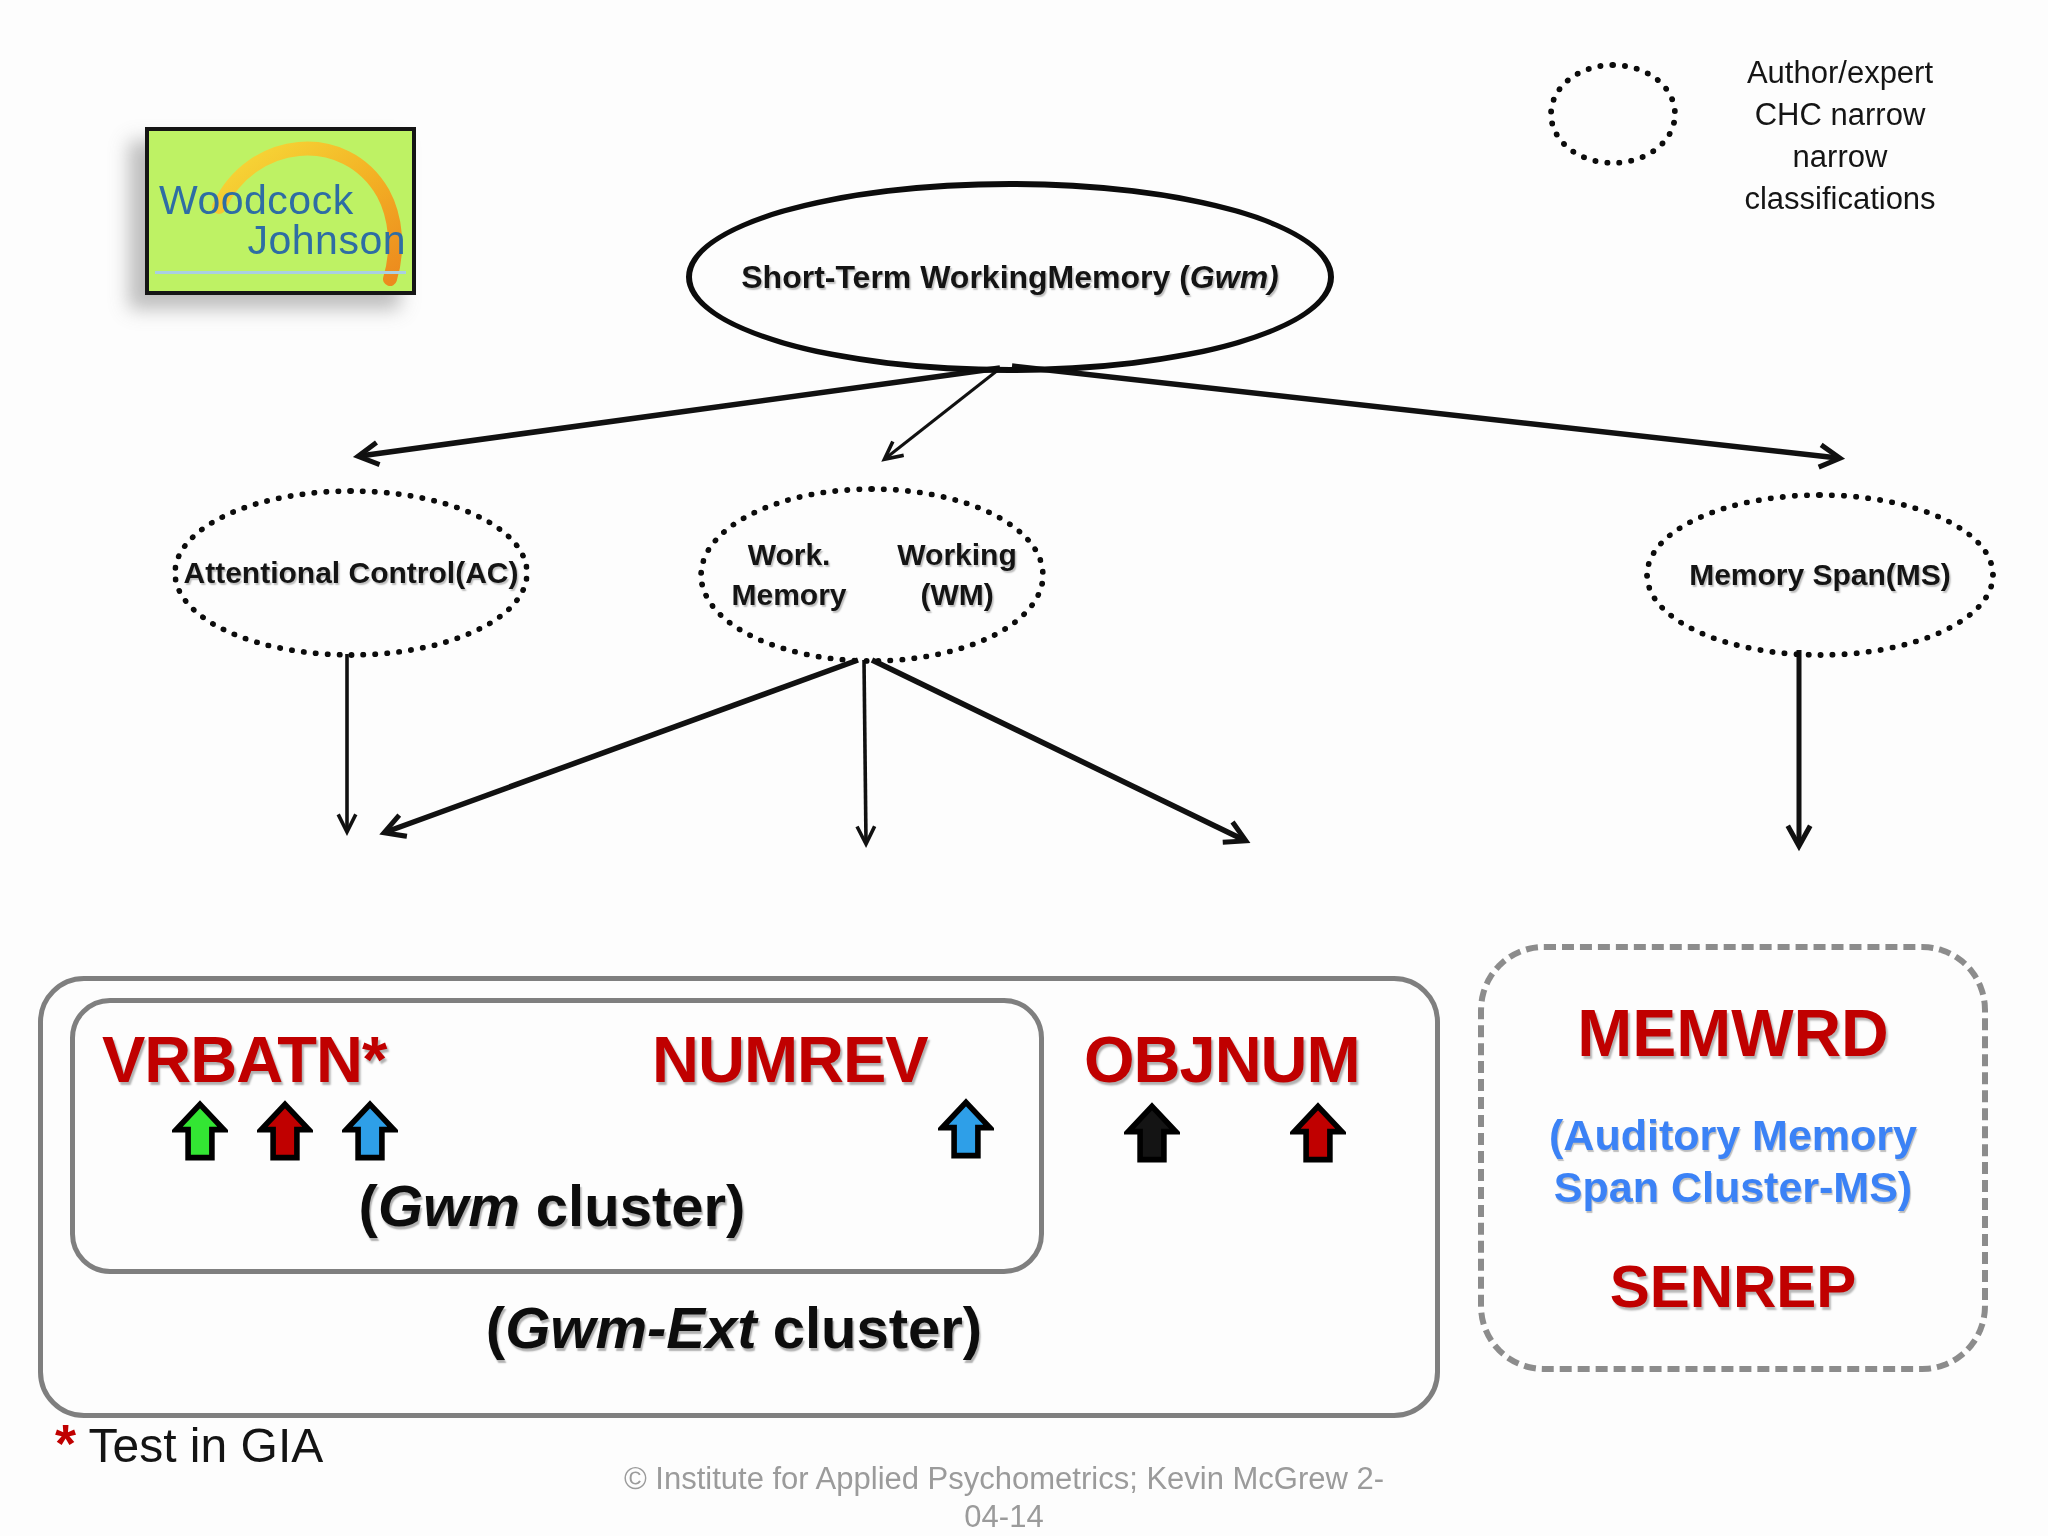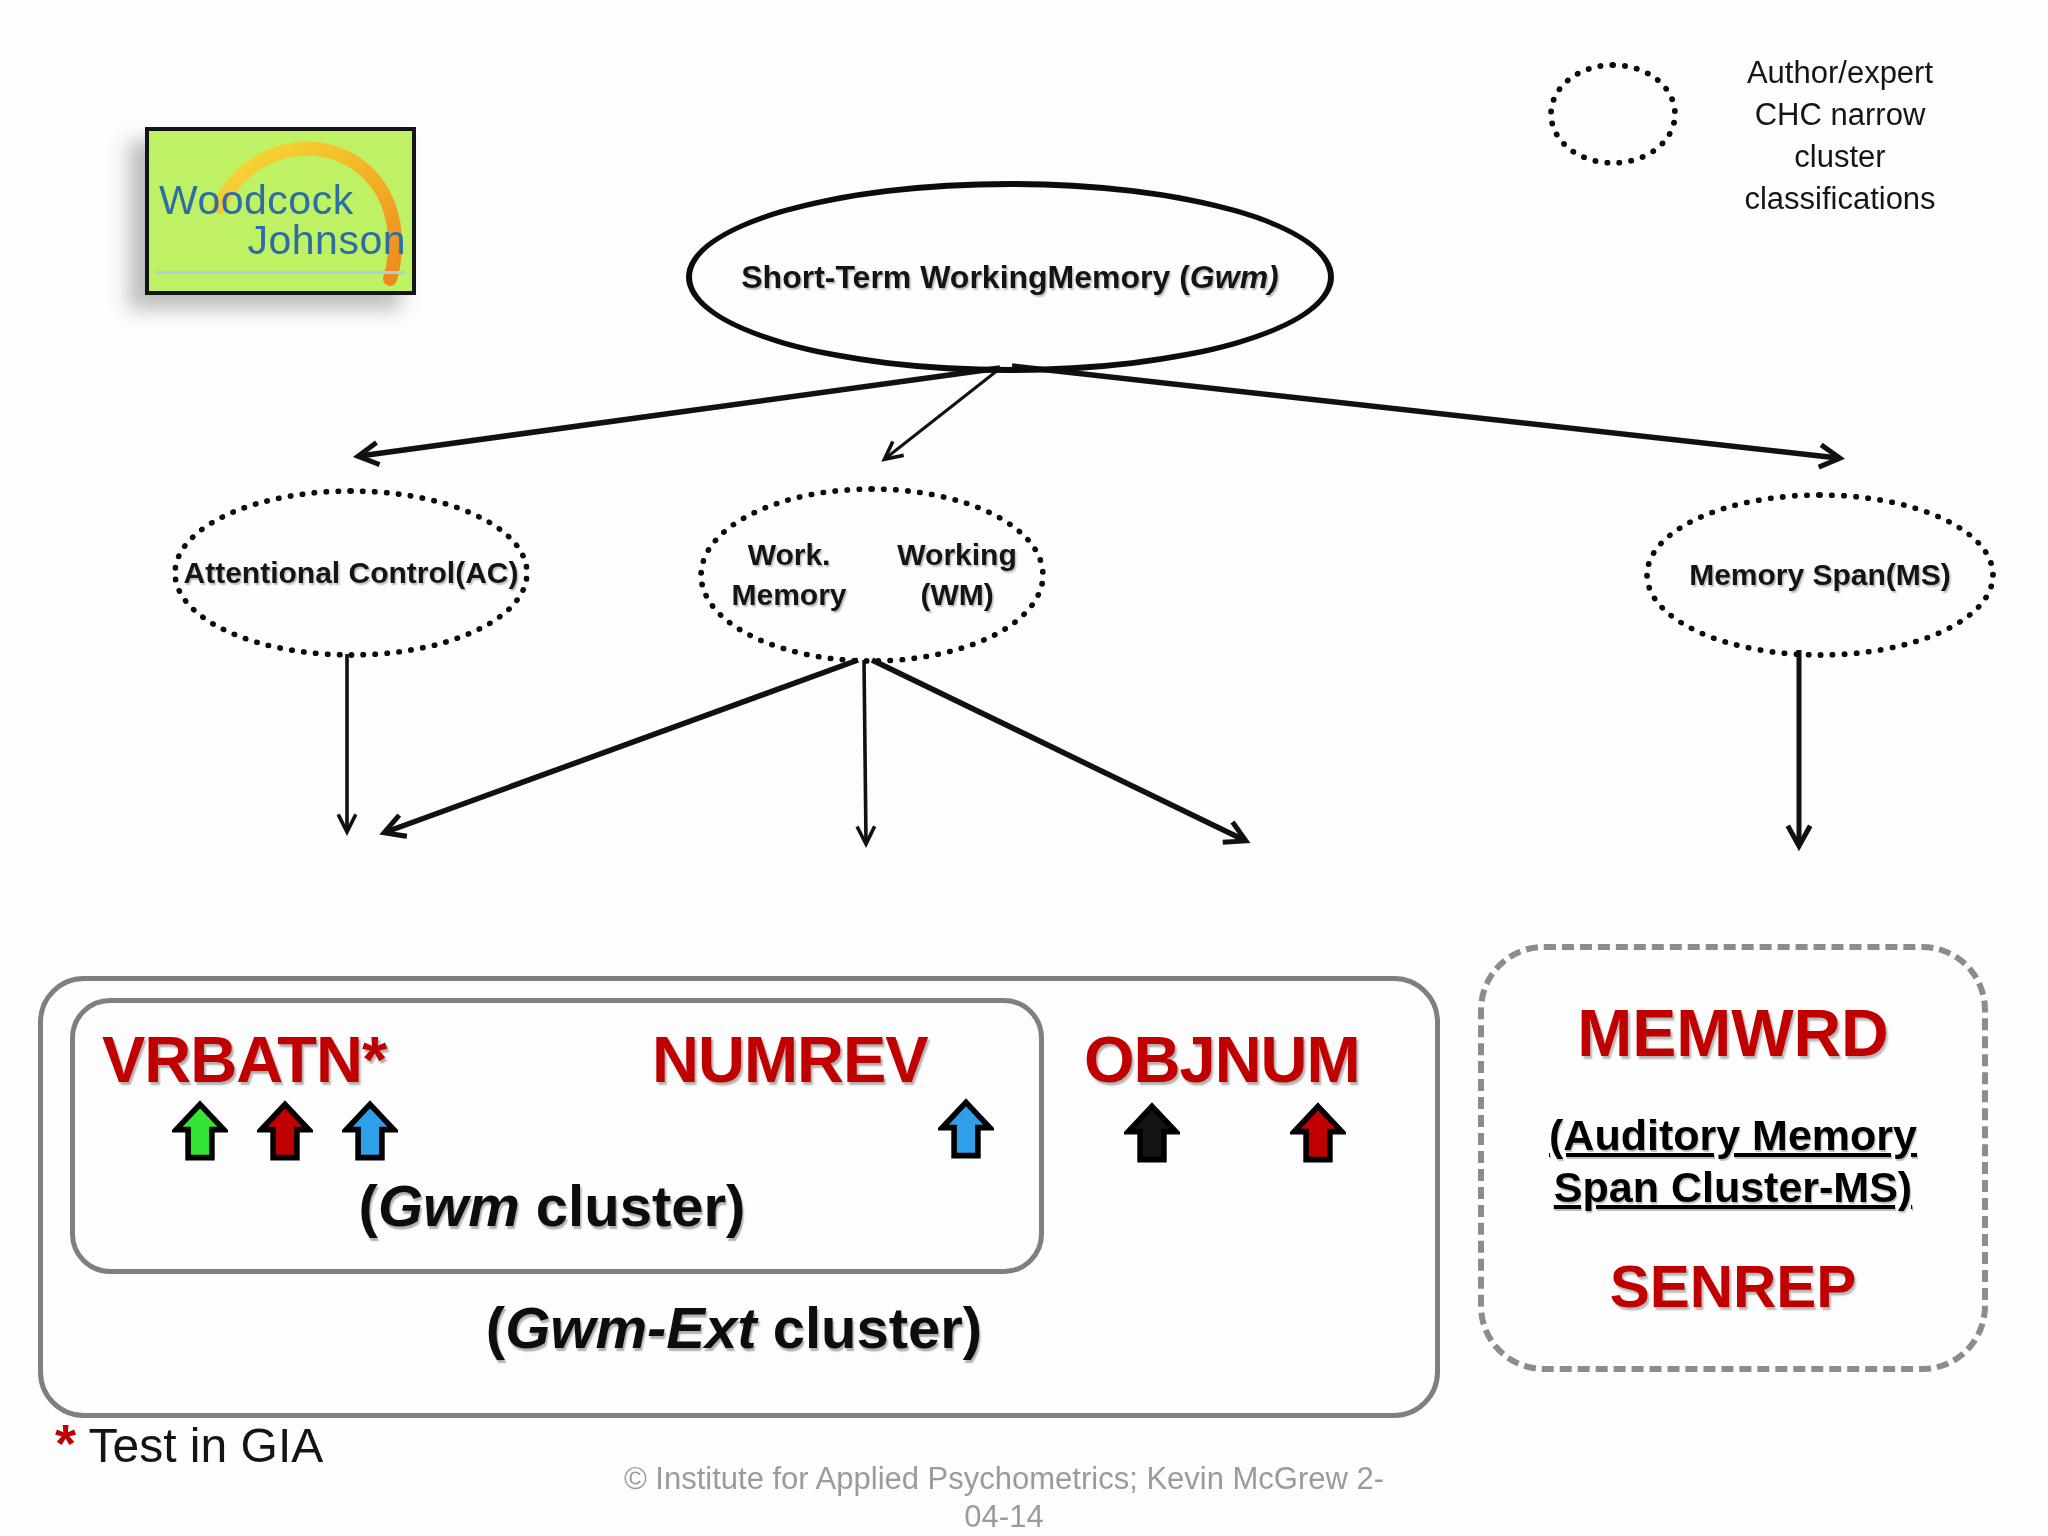--- a/index.html
+++ b/index.html
@@ -29,21 +29,21 @@
   .node-ms{left:1644px;top:492px;width:340px;height:154px;}
   
   .box-ext{left:38px;top:976px;width:1392px;height:432px;border:5px solid #7f7f7f;border-radius:46px;background:transparent;}
   .box-gwm{left:70px;top:998px;width:964px;height:266px;border:5px solid #7f7f7f;border-radius:40px;}
   .box-ms{left:1478px;top:944px;width:510px;height:428px;border:6px dashed #8c8c8c;border-radius:66px;
           display:flex;flex-direction:column;justify-content:space-evenly;align-items:center;text-align:center;padding:6px 8px;box-sizing:border-box;}
   .test-name{font-size:65px;font-weight:800;letter-spacing:-1px;color:#c00000;text-shadow:2px 3px 2px rgba(0,0,0,.3);white-space:nowrap;}
   .cluster-label{font-size:58px;font-weight:700;color:#0d0d0d;text-shadow:1.5px 2.5px 1.5px rgba(0,0,0,.3);text-align:center;}
   .cluster-label .it{font-style:italic;}
   .ms-title{font-size:66px;font-weight:800;color:#c00000;text-shadow:2px 3px 2px rgba(0,0,0,.28);}
-  .ms-sub{font-size:43px;font-weight:700;line-height:1.22;color:#000000;width:470px;text-shadow:1px 2px 1px rgba(0,0,0,.25);text-decoration:underline;}
+  .ms-sub{font-size:43px;font-weight:700;line-height:1.22;color:#3b82f6;width:470px;text-shadow:1px 2px 1px rgba(0,0,0,.25);}
   .ms-title2{font-size:60px;font-weight:800;color:#c00000;text-shadow:2px 3px 2px rgba(0,0,0,.28);}
   .block-arrow{width:56px;height:62px;}
   
   .footnote{left:55px;top:1412px;font-size:48px;color:#141414;}
   .footnote .star{color:#c00000;font-weight:700;font-size:54px;}
   .copyright{left:504px;top:1460px;width:1000px;text-align:center;font-size:31px;line-height:38px;color:#9b9b9b;}
   svg.overlay{position:absolute;left:0;top:0;pointer-events:none;}
 </style>
 </head>
 <body>
@@ -63,21 +63,21 @@
     </svg>
     <div class="logo-word1">Woodcock</div>
     <div class="logo-word2">Johnson</div>
     <div class="logo-rule"></div>
   </div>
 
   <div class="abs legend-ellipse"></div>
   <div class="abs legend-text">
     <div>Author/expert</div>
     <div>CHC narrow</div>
-    <div>cluster</div>
+    <div>narrow</div>
     <div>classifications</div>
   </div>
 
   <svg class="overlay" width="2048" height="1536" viewBox="0 0 2048 1536">
     <defs>
       <marker id="chevThick" markerUnits="userSpaceOnUse" markerWidth="30" markerHeight="30" refX="20" refY="14" orient="auto">
         <path d="M4,4 L22,14 L4,24" fill="none" stroke="#111" stroke-width="5" stroke-linecap="square"></path>
       </marker>
       <marker id="chevThin" markerUnits="userSpaceOnUse" markerWidth="26" markerHeight="26" refX="17" refY="12" orient="auto">
         <path d="M3,4 L19,12 L3,20" fill="none" stroke="#111" stroke-width="3.6" stroke-linecap="square"></path>

